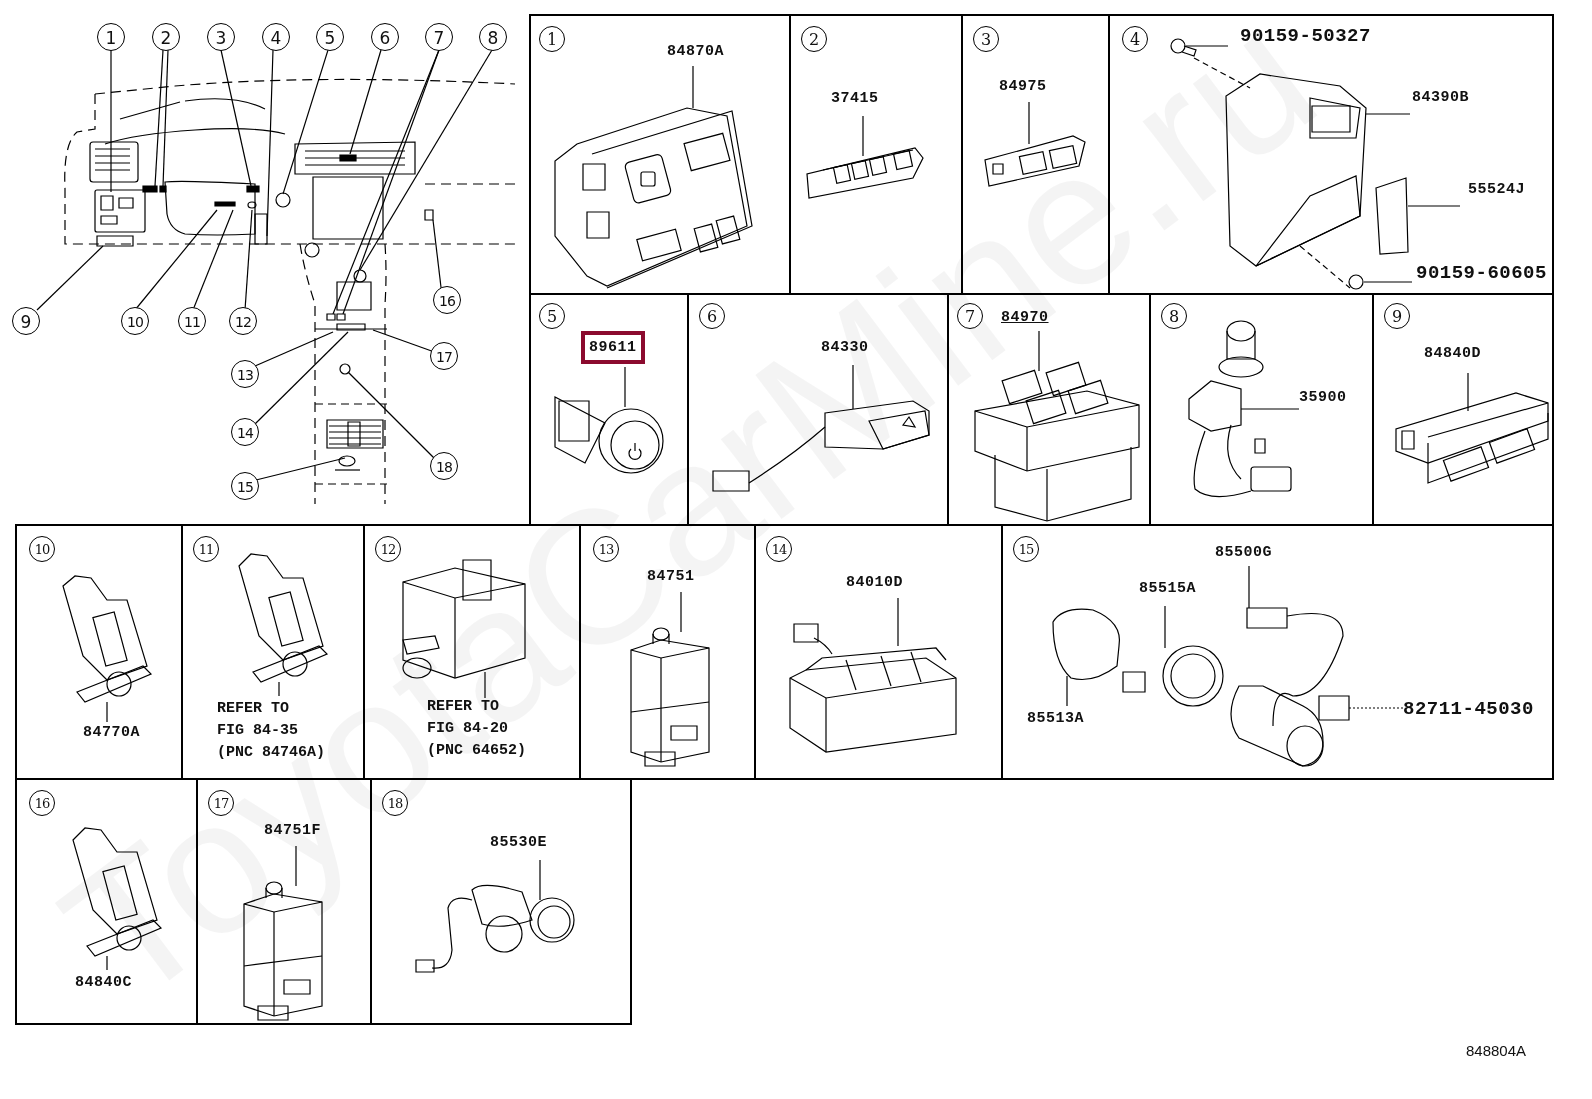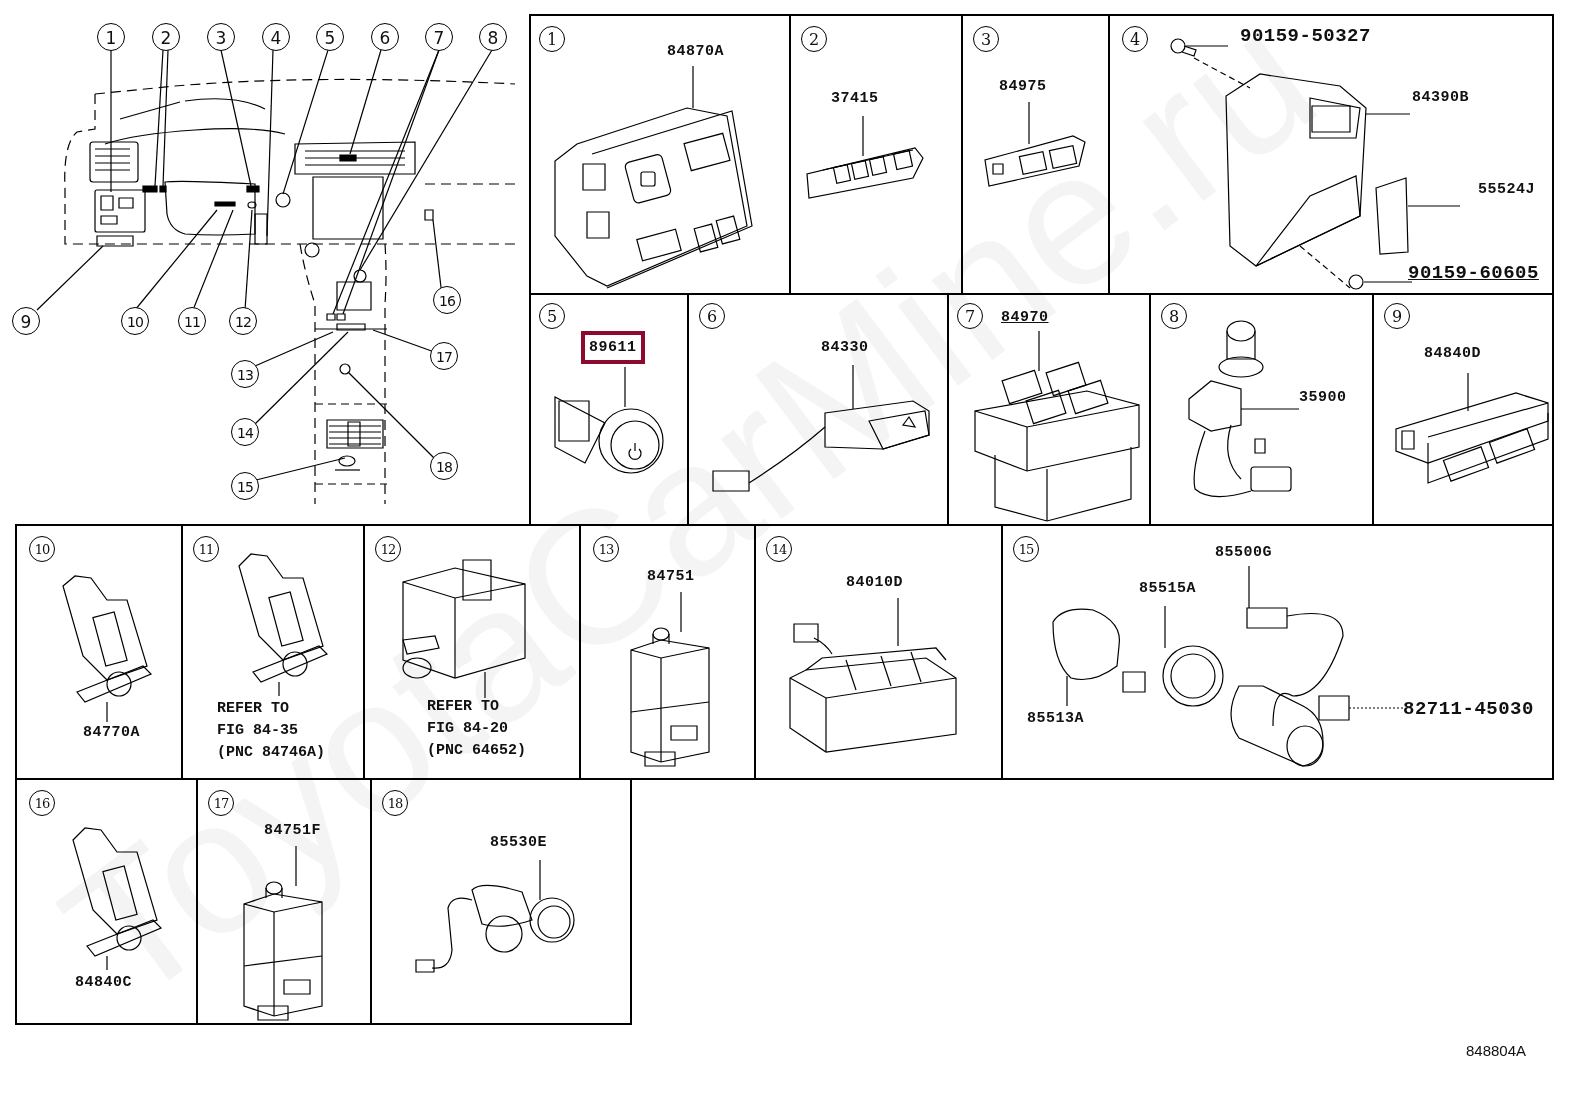--- a/index.html
+++ b/index.html
@@ -175,22 +175,22 @@
     <rect x="12" y="62" width="10" height="10"></rect>
     <rect x="40" y="52" width="24" height="18" transform="rotate(-12 52 61)"></rect>
     <rect x="70" y="46" width="24" height="18" transform="rotate(-12 82 55)"></rect>
   </svg>
 </div>
 
 <div class="cell" style="left:1108px;top:14px;width:446px;height:281px;">
   <div class="idx" style="left:12px;top:10px;">4</div>
   <div class="pn sm" style="left:130px;top:9px;">90159-50327</div>
   <div class="pn" style="left:302px;top:73px;">84390B</div>
-  <div class="pn" style="left:358px;top:165px;margin-left:10px;">55524J</div>
-  <div class="pn sm" style="left:298px;top:246px;text-decoration:underline;">90159-60605</div>
+  <div class="pn" style="left:358px;top:165px;">55524J</div>
+  <div class="pn sm" style="left:306px;top:246px;">90159-60605</div>
   <svg class="art" style="left:50px;top:10px;" width="310" height="260" viewBox="0 0 310 260" fill="none" stroke="#000" stroke-width="1.2">
     <circle cx="18" cy="20" r="7"></circle>
     <path d="M24 20 L36 24 L34 30 L22 26"></path>
     <line x1="26" y1="20" x2="68" y2="20"></line>
     <path d="M34 32 L90 62" stroke-dasharray="6 4"></path>
     <path d="M66 70 L70 220 L96 240 L200 190 L206 82 L180 60 L100 48 Z"></path>
     <path d="M150 72 L200 82 L196 112 L150 112 Z"></path>
     <rect x="152" y="80" width="38" height="26"></rect>
     <path d="M96 240 L200 190 L196 150 L150 170 Z"></path>
     <path d="M140 220 L190 262" stroke-dasharray="6 4"></path>

